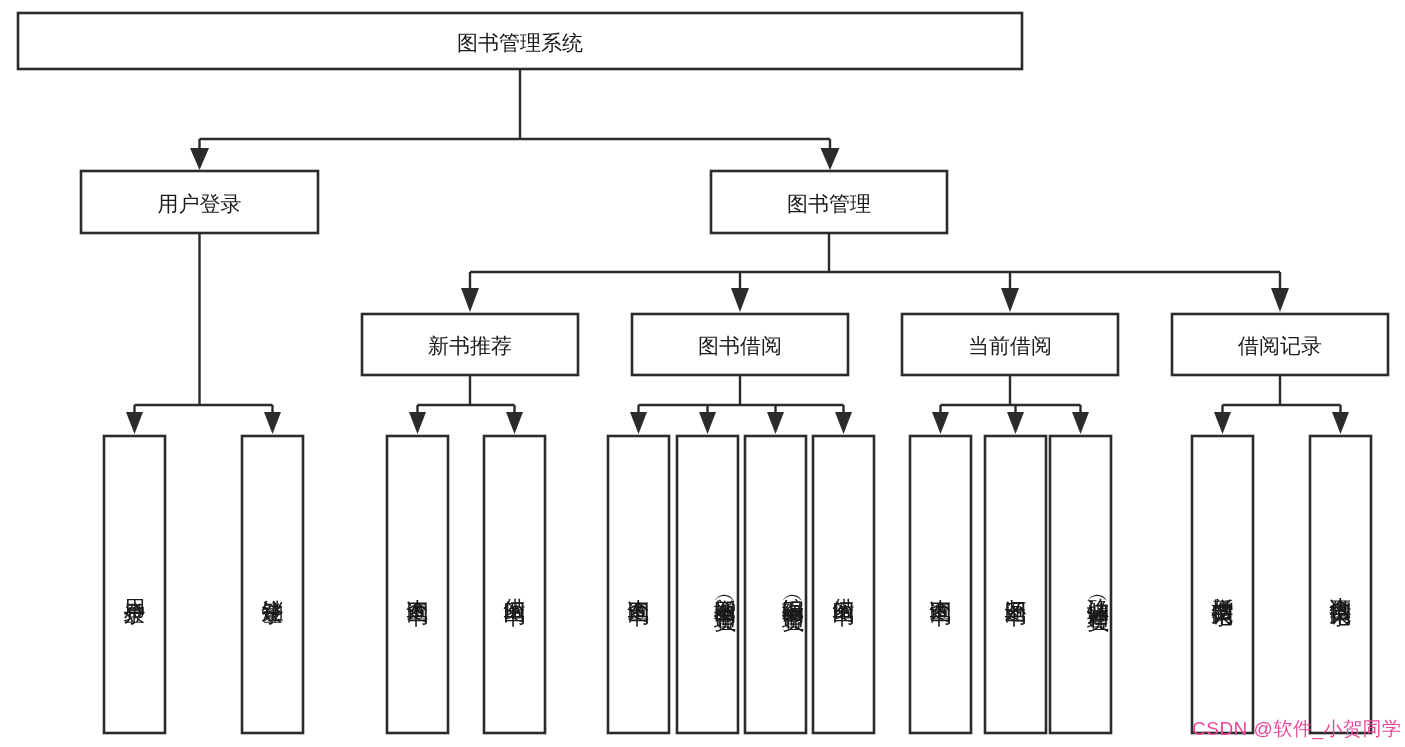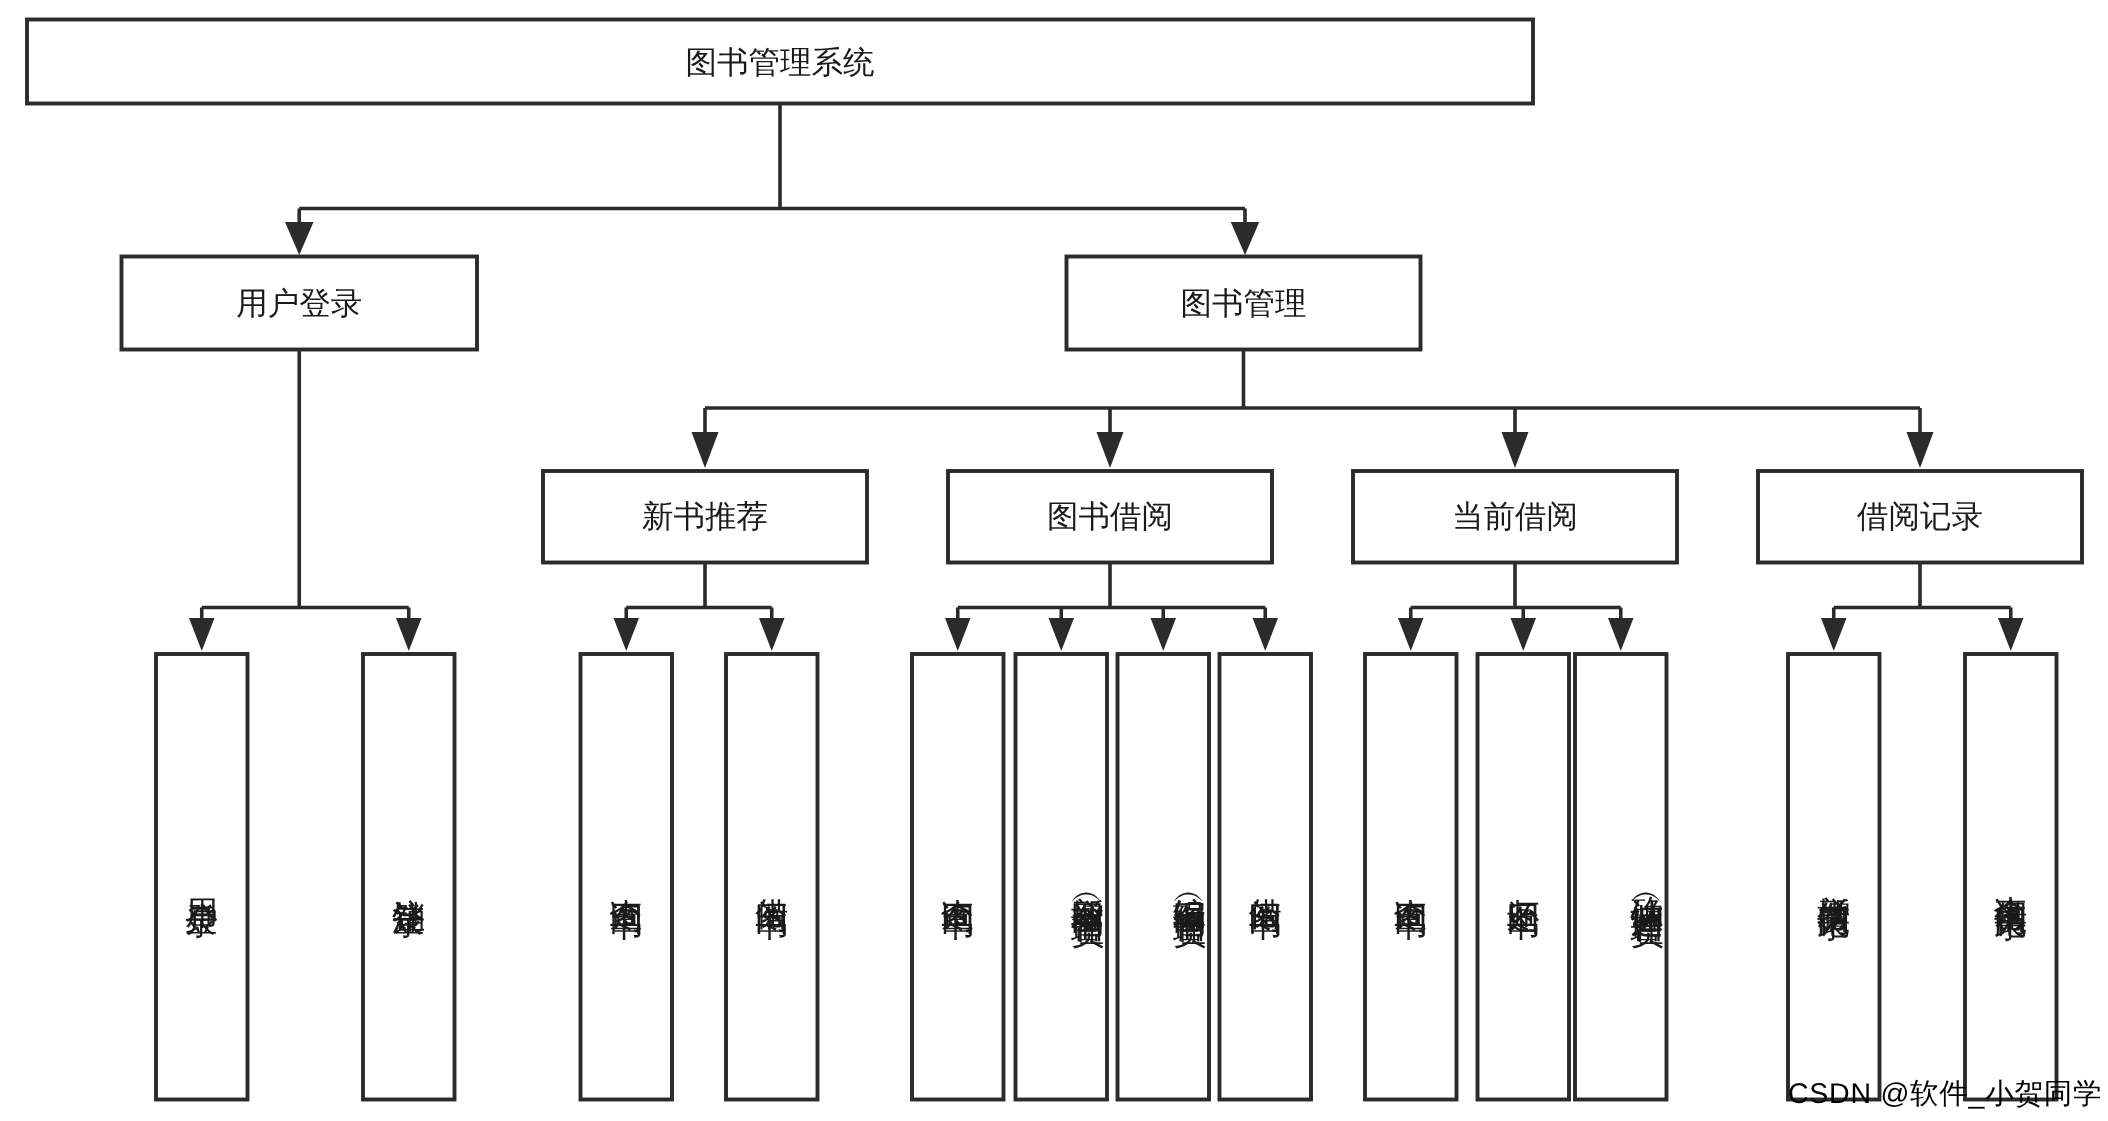--- a/index.html
+++ b/index.html
@@ -62,21 +62,21 @@
     align-items: center;
     justify-content: center;
     text-align: center;
     pointer-events: none;
     user-select: none;
   }
   .watermark {
     position: absolute;
     font-family: "Liberation Sans", "DejaVu Sans", sans-serif;
     font-size: 19px;
-    color: #000000;
+    color: #ec4899;
     white-space: nowrap;
     letter-spacing: 0.5px;
   }
 </style>
 </head>
 <body>
 
 <div id="diagram-root">
 
   <svg class="flow" viewBox="0 0 1405 747">

